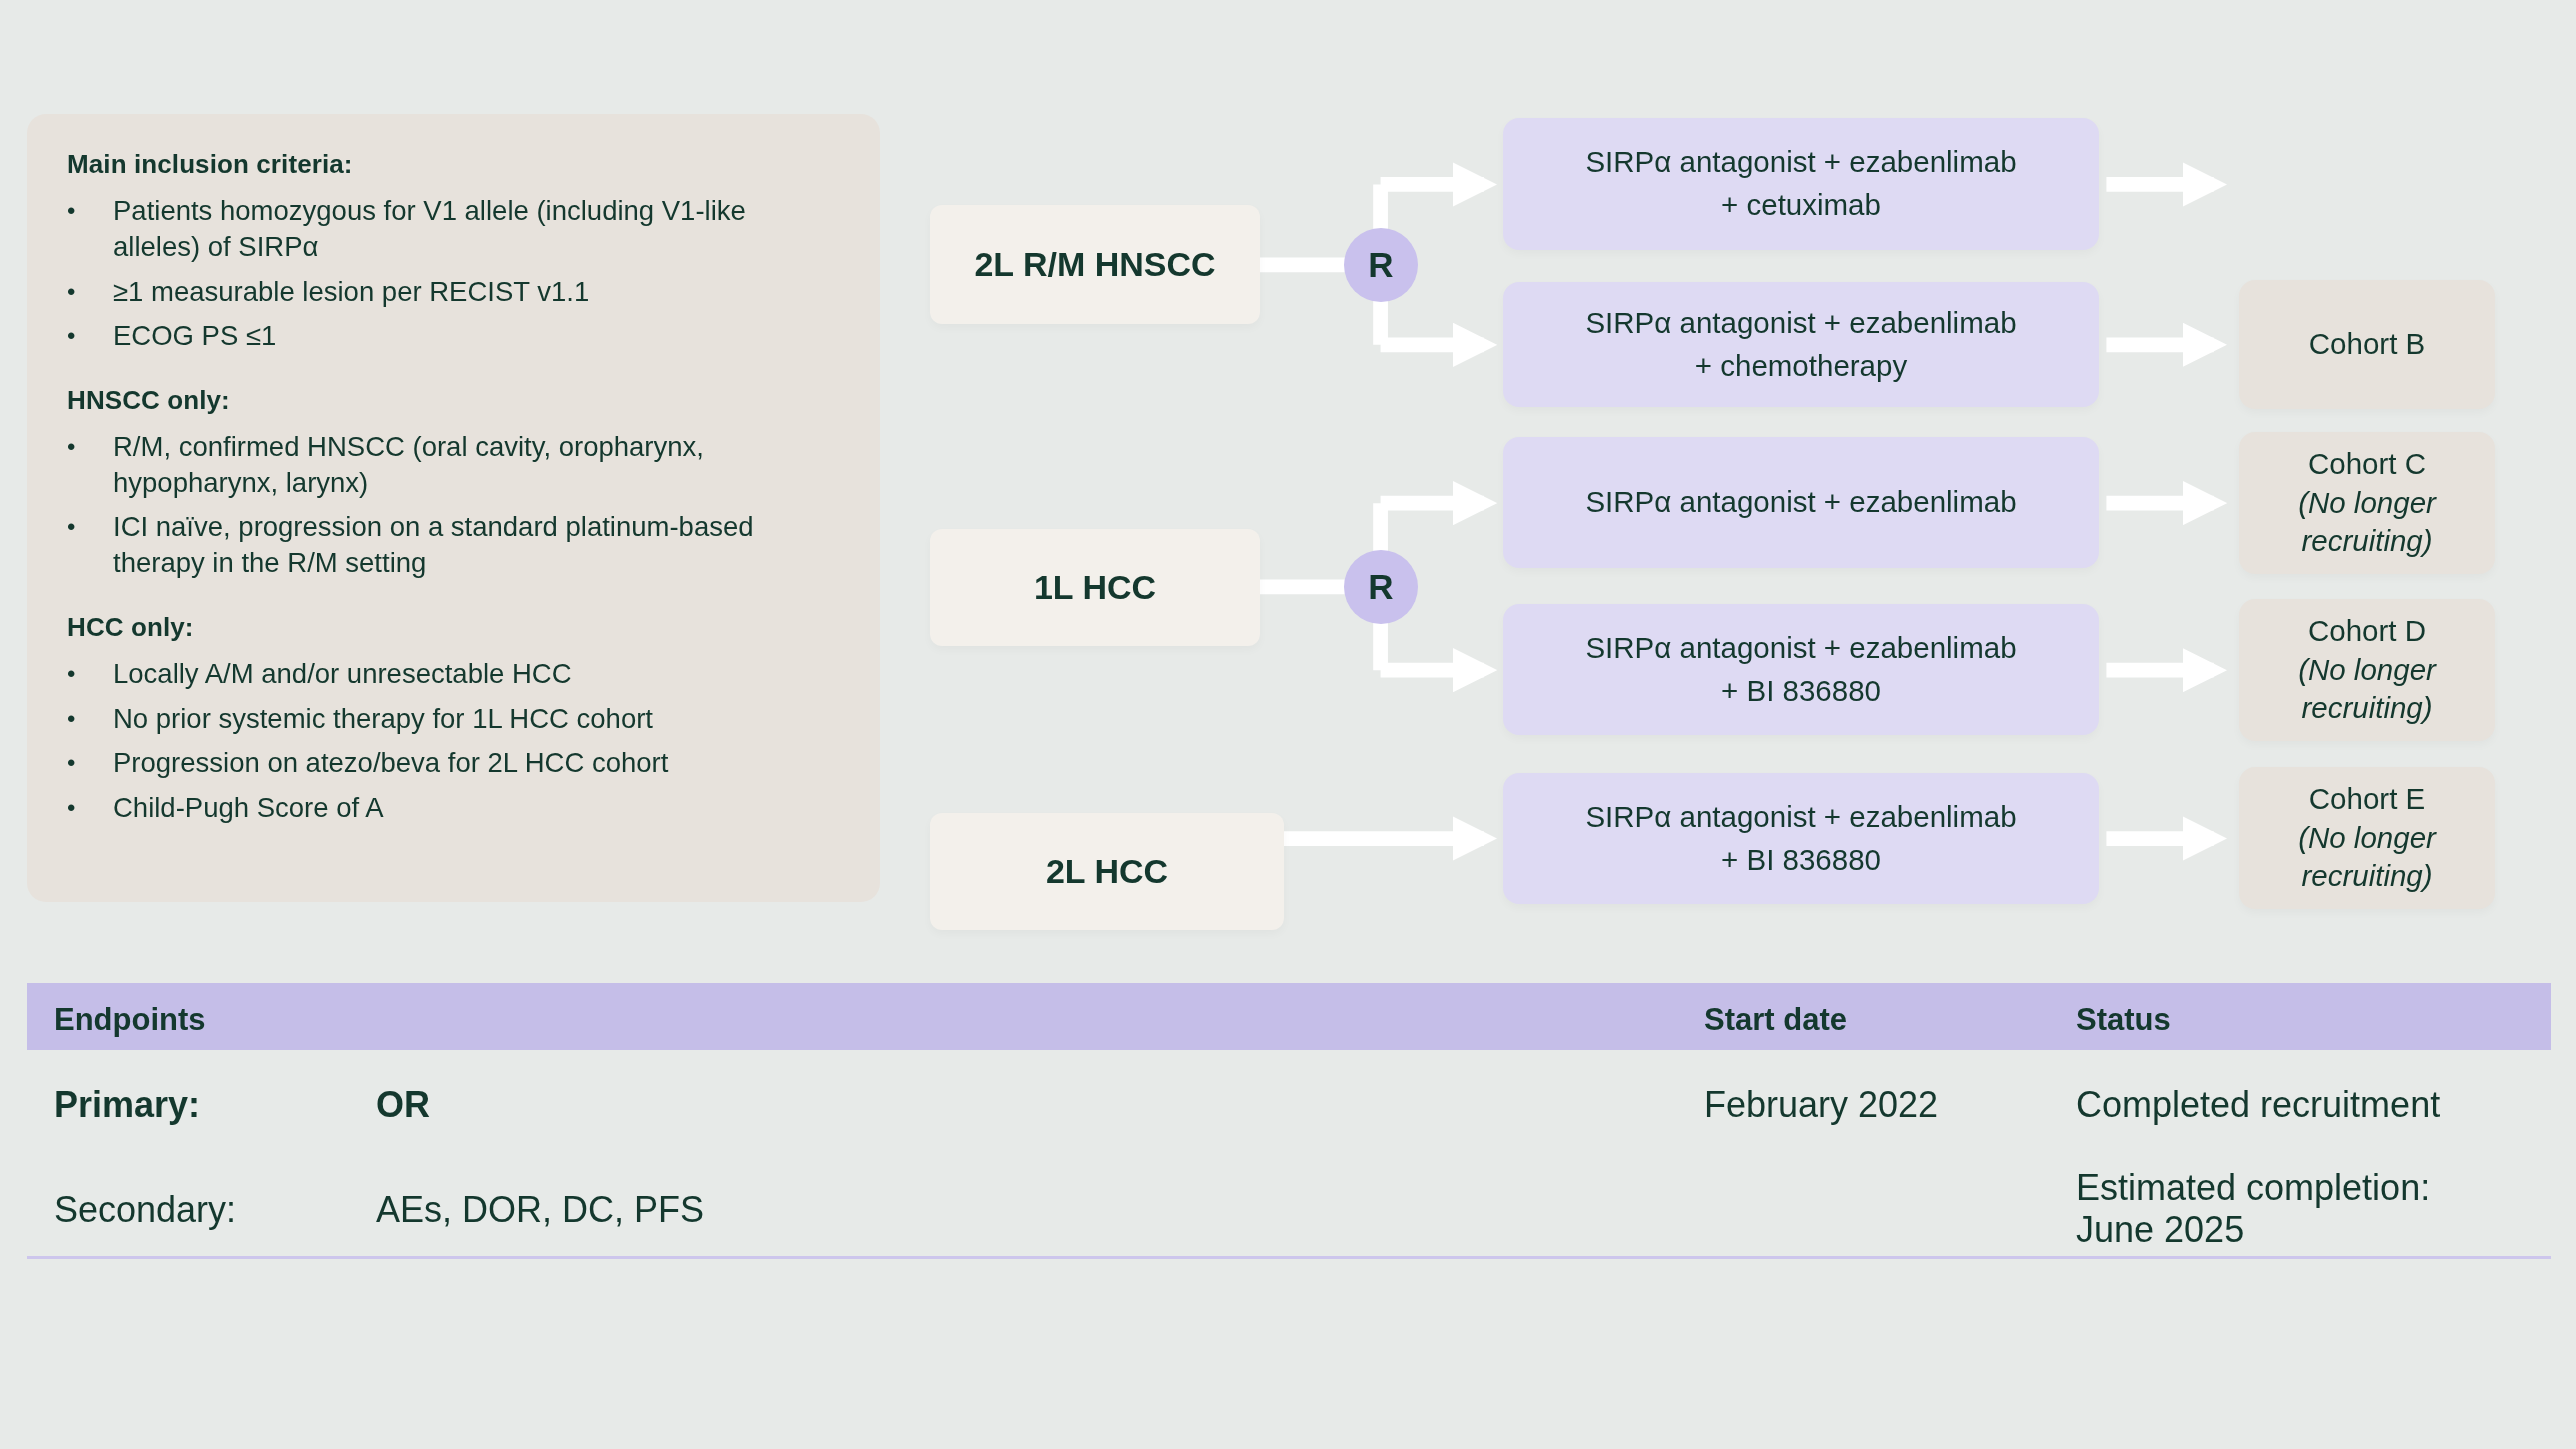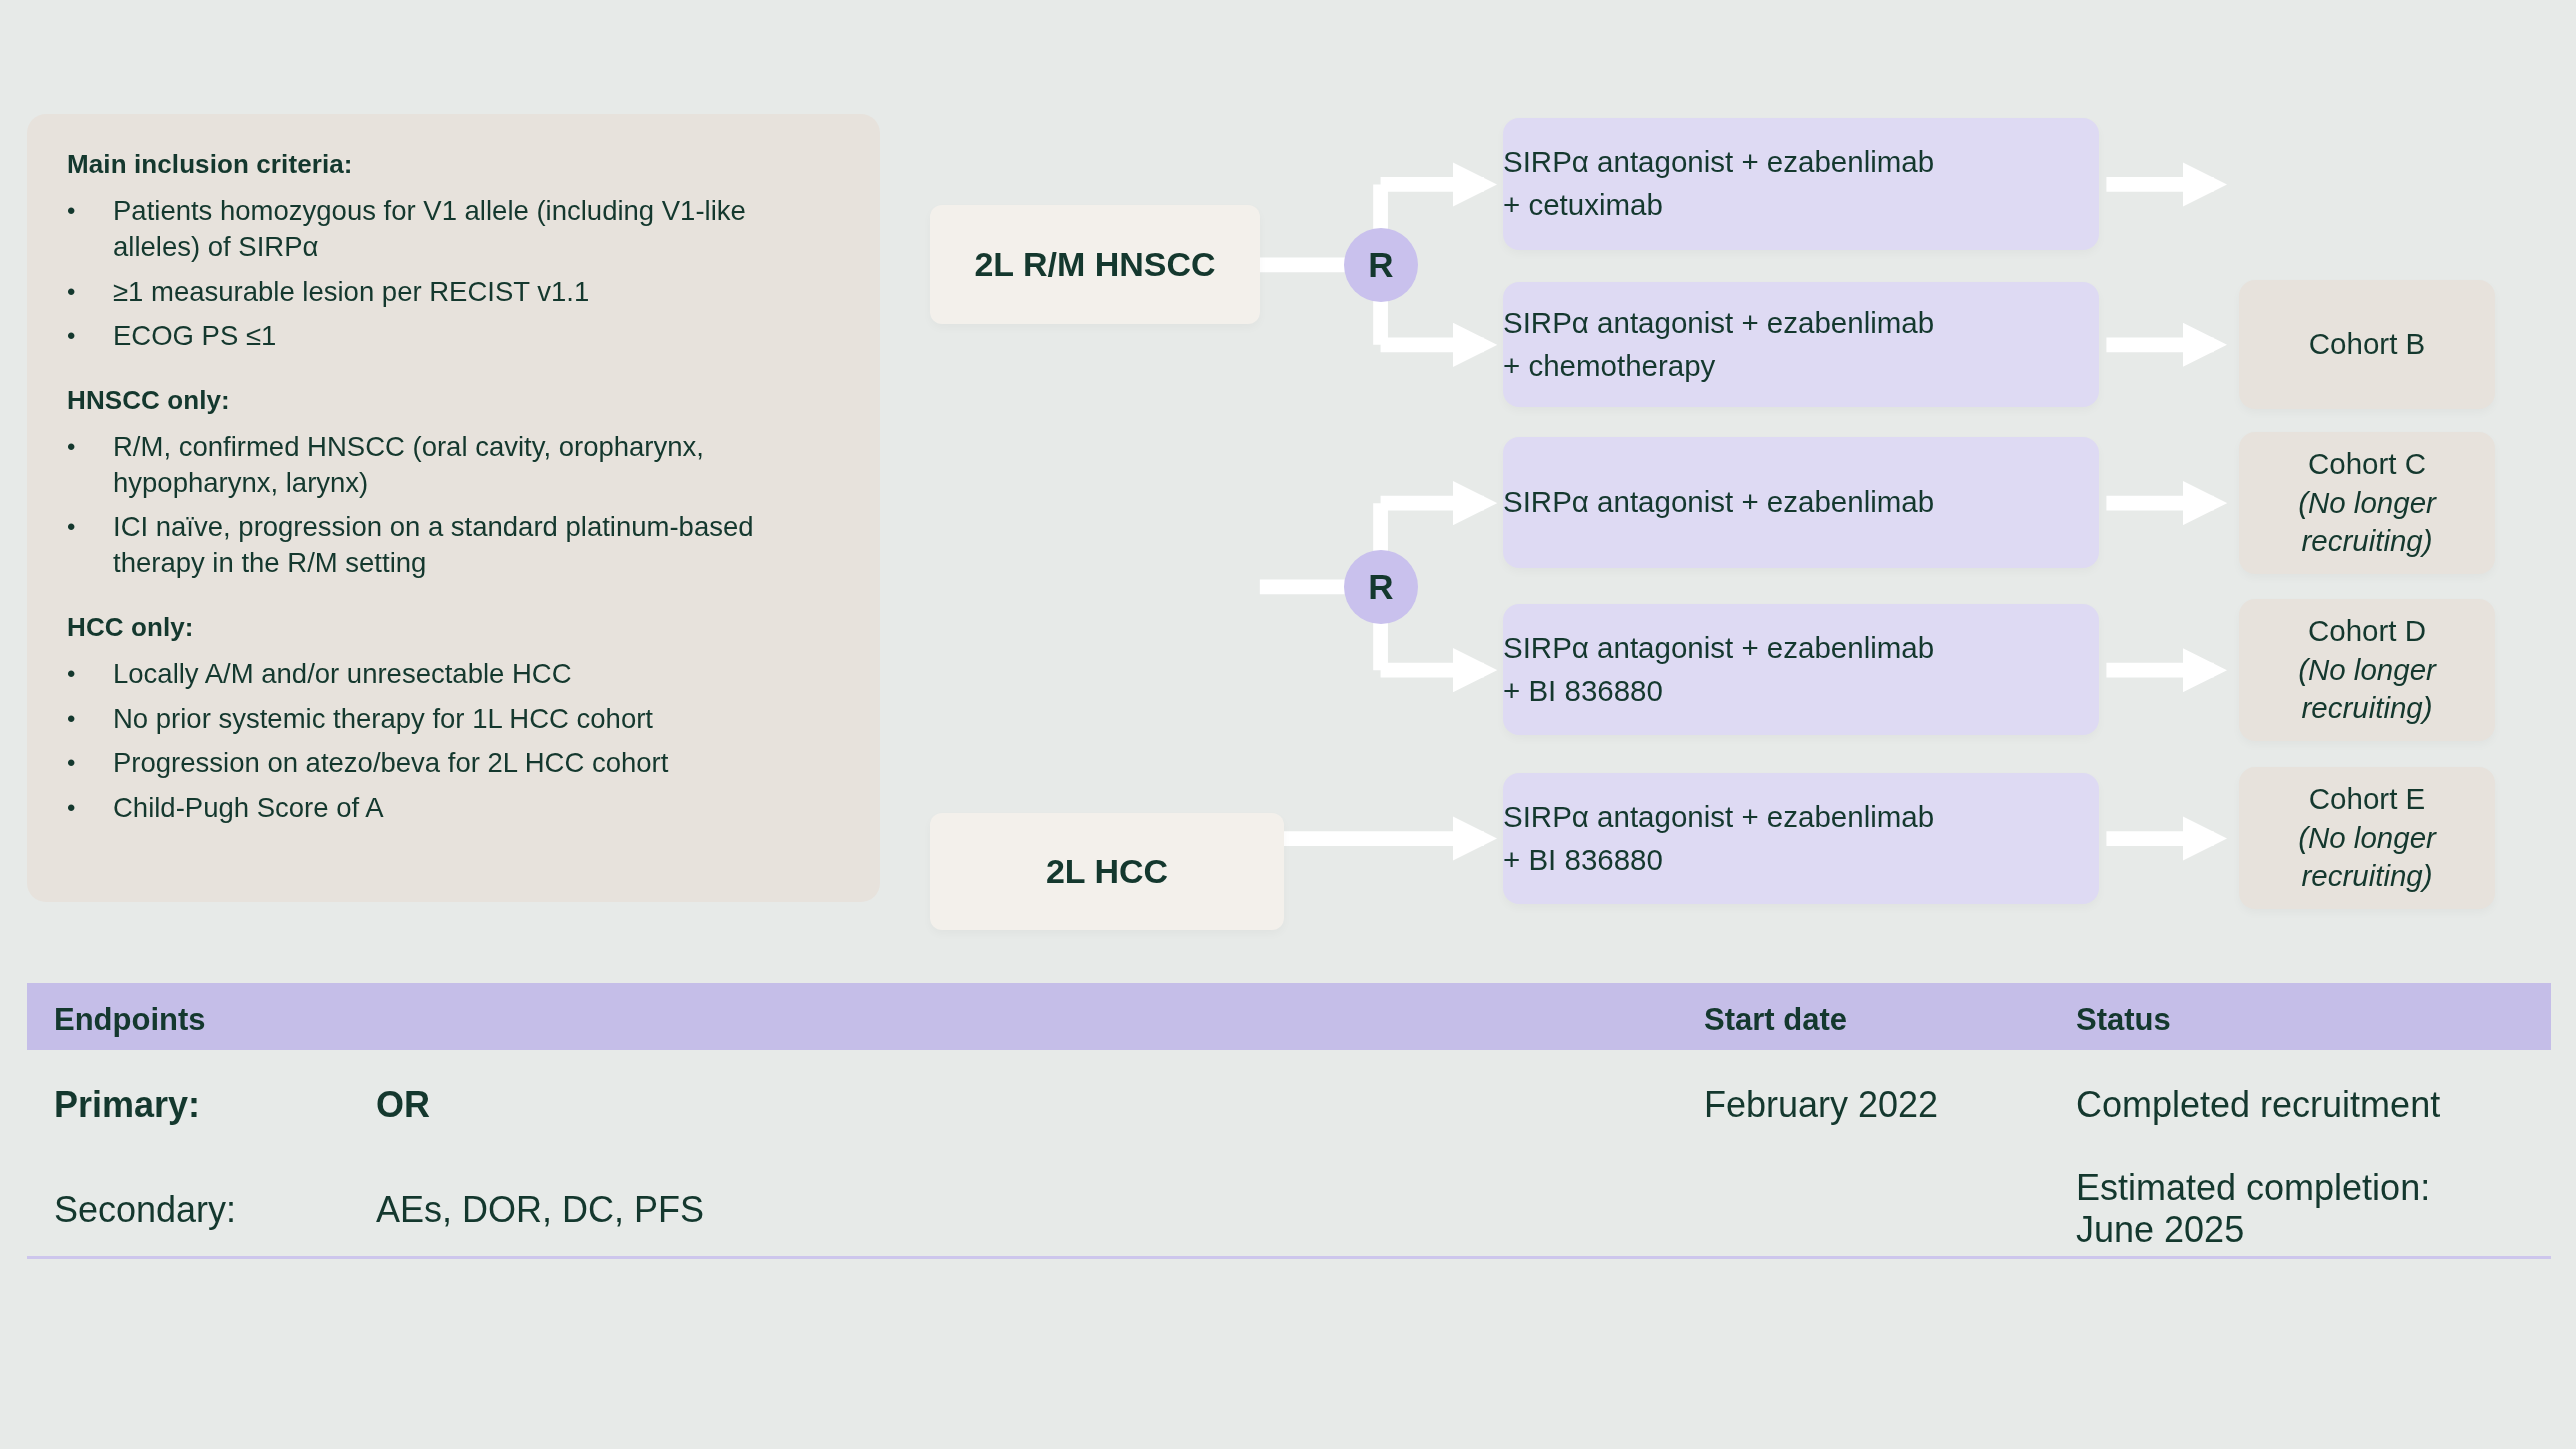--- a/index.html
+++ b/index.html
@@ -22,21 +22,21 @@
   .stage{
     background:#f3f0eb;border-radius:12px;display:flex;align-items:center;justify-content:center;
     font-size:34px;font-weight:700;text-align:right;box-shadow:0 4px 9.4px rgba(0,0,0,0.03);
   }
   .stage1{left:930px;top:205px;width:330px;height:119px;}
   .stage2{left:930px;top:529px;width:330px;height:117px;}
   .stage3{left:930px;top:813px;width:354px;height:117px;}
   
   .treat{
     left:1503px;width:596px;background:#dedaf3;border-radius:16px;display:flex;flex-direction:column;
-    align-items:flex-start;justify-content:center;font-size:29.5px;line-height:1.45;text-align:center;
+    align-items:center;justify-content:center;font-size:29.5px;line-height:1.45;text-align:center;
     box-shadow:0 4px 9.4px rgba(0,0,0,0.03);
   }
   .t1{top:118px;height:132px;} .t2{top:282px;height:125px;} .t3{top:437px;height:131px;}
   .t4{top:604px;height:131px;} .t5{top:773px;height:131px;}
   
   .cohort{
     left:2239px;width:256px;background:#e7e2dc;border-radius:16px;display:flex;flex-direction:column;
     align-items:center;justify-content:center;font-size:29.5px;line-height:1.32;text-align:center;
     box-shadow:0 4px 9.4px rgba(0,0,0,0.03);padding:0 14.8px;box-sizing:border-box;
   }
@@ -128,20 +128,23 @@
     </div>
     <div class="bullet">
       <span class="blt">•</span>
       <span class="btx">Child-Pugh Score of A</span>
     </div>
   </div>
 
   <div class="abs stage stage1">
     <span>2L R/M HNSCC</span>
   </div>
+  <div class="abs stage stage2">
+    <span>1L HCC</span>
+  </div>
   <div class="abs stage stage3">
     <span>2L HCC</span>
   </div>
 
   <div class="abs rcirc r1">
     <span>R</span>
   </div>
   <div class="abs rcirc r2">
     <span>R</span>
   </div>

